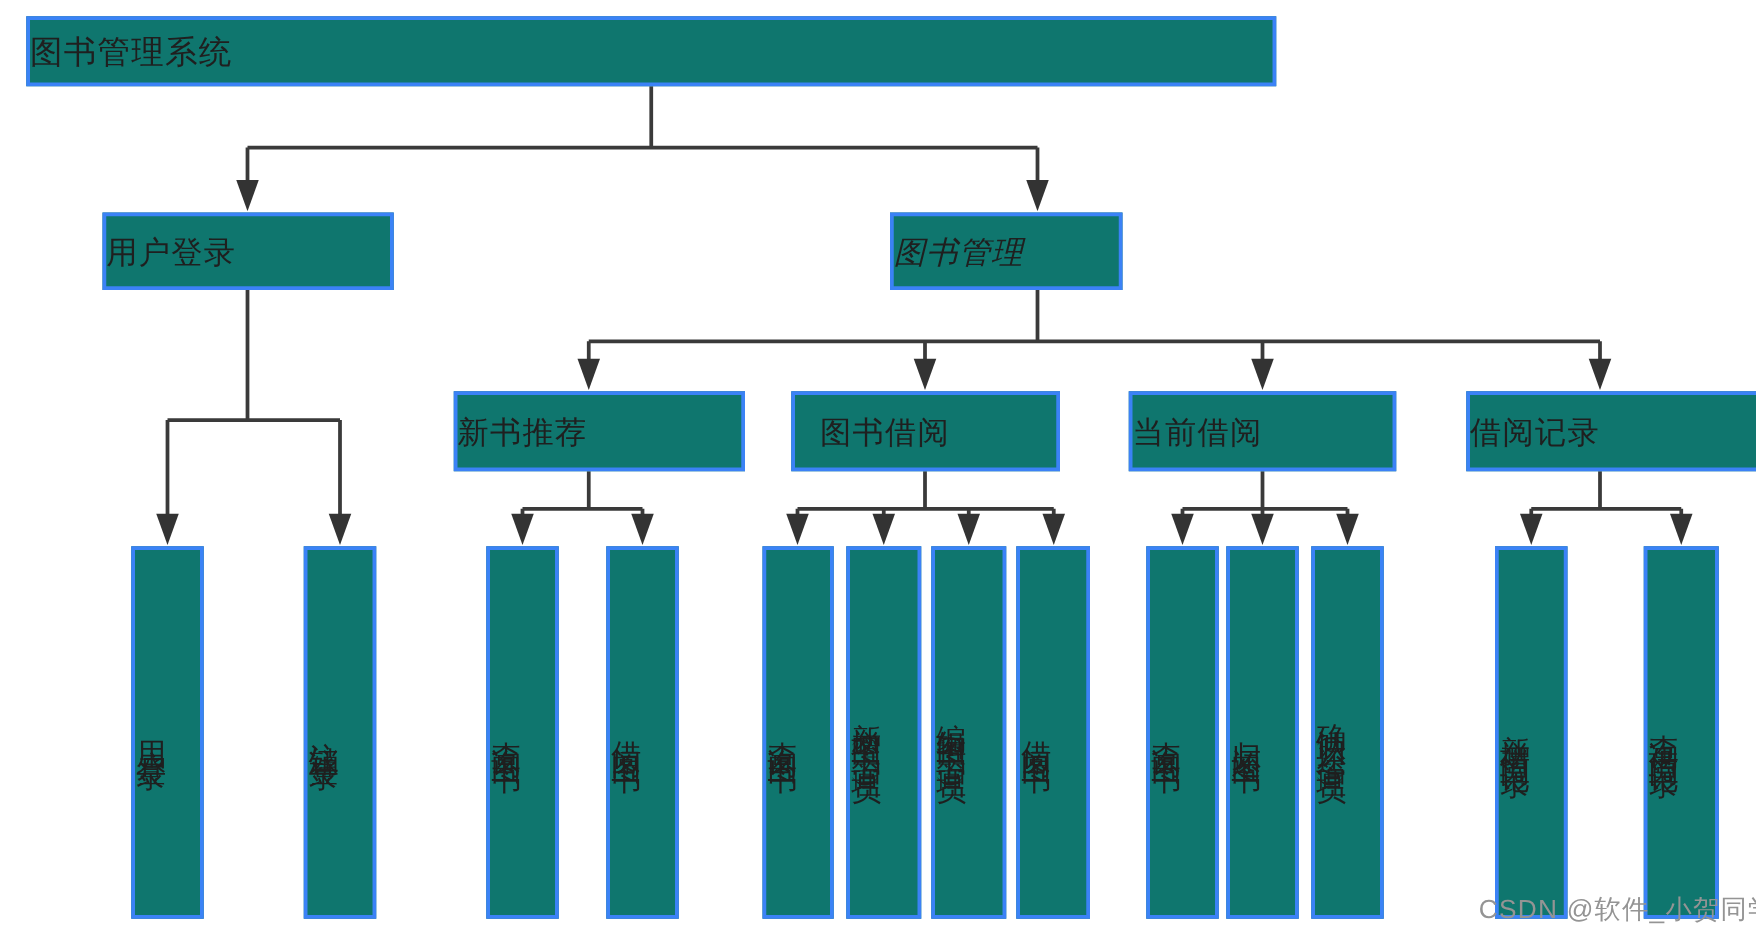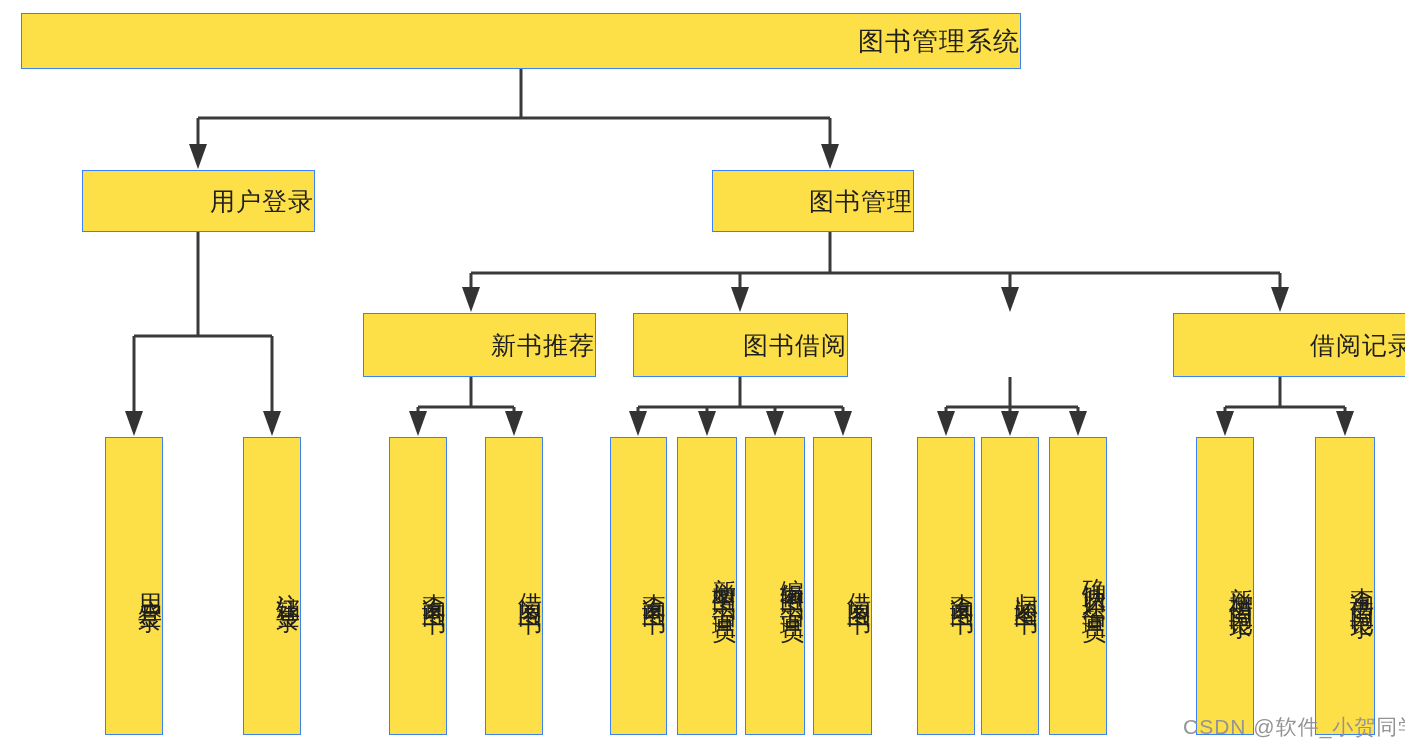--- a/index.html
+++ b/index.html
@@ -8,25 +8,25 @@
     width: 1405px;
     height: 747px;
     background: #ffffff;
     overflow: hidden;
     font-family: "Liberation Sans", "DejaVu Sans", sans-serif;
   }
   .wires { position: absolute; left: 0; top: 0; width: 1405px; height: 747px; }
   .node {
     position: absolute;
     box-sizing: border-box;
-    border: 1px solid #3b82f6;
-    background: #fde047;
+    border: 3px solid #3b82f6;
+    background: #0f766e;
     display: flex;
     align-items: center;
-    justify-content: flex-end;
+    justify-content: flex-start;
     z-index: 2;
   }
   .node-h span {
     font-size: 25px;
     color: #1f1f1f;
     letter-spacing: 1px;
     white-space: nowrap;
   }
   .node-root span { font-size: 26px; }
   .node-v span {
@@ -92,29 +92,32 @@
     </g>
   </svg>
 
   <div class="node node-h node-root" style="left:21px; top:13px; width:1000px; height:56px;">
     <span>图书管理系统</span>
   </div>
 
   <div class="node node-h" style="left:82px; top:170px; width:233px; height:62px;">
     <span>用户登录</span>
   </div>
-  <div class="node node-h" style="left:712px; top:170px; width:202px; height:62px;">
+  <div class="node node-h" style="left:712px; top:170px; width:186px; height:62px;font-style:italic;">
     <span>图书管理</span>
   </div>
 
   <div class="node node-h" style="left:363px; top:313px; width:233px; height:64px;">
     <span>新书推荐</span>
   </div>
   <div class="node node-h" style="left:633px; top:313px; width:215px; height:64px;padding-left:20px;">
     <span>图书借阅</span>
+  </div>
+  <div class="node node-h" style="left:903px; top:313px; width:214px; height:64px;">
+    <span>当前借阅</span>
   </div>
   <div class="node node-h" style="left:1173px; top:313px; width:242px; height:64px;">
     <span>借阅记录</span>
   </div>
 
   <div class="node node-v" style="left:105px; top:437px; width:58px; height:298px;">
     <span>用户登录</span>
   </div>
   <div class="node node-v" style="left:243px; top:437px; width:58px; height:298px;">
     <span>注销登录</span>

